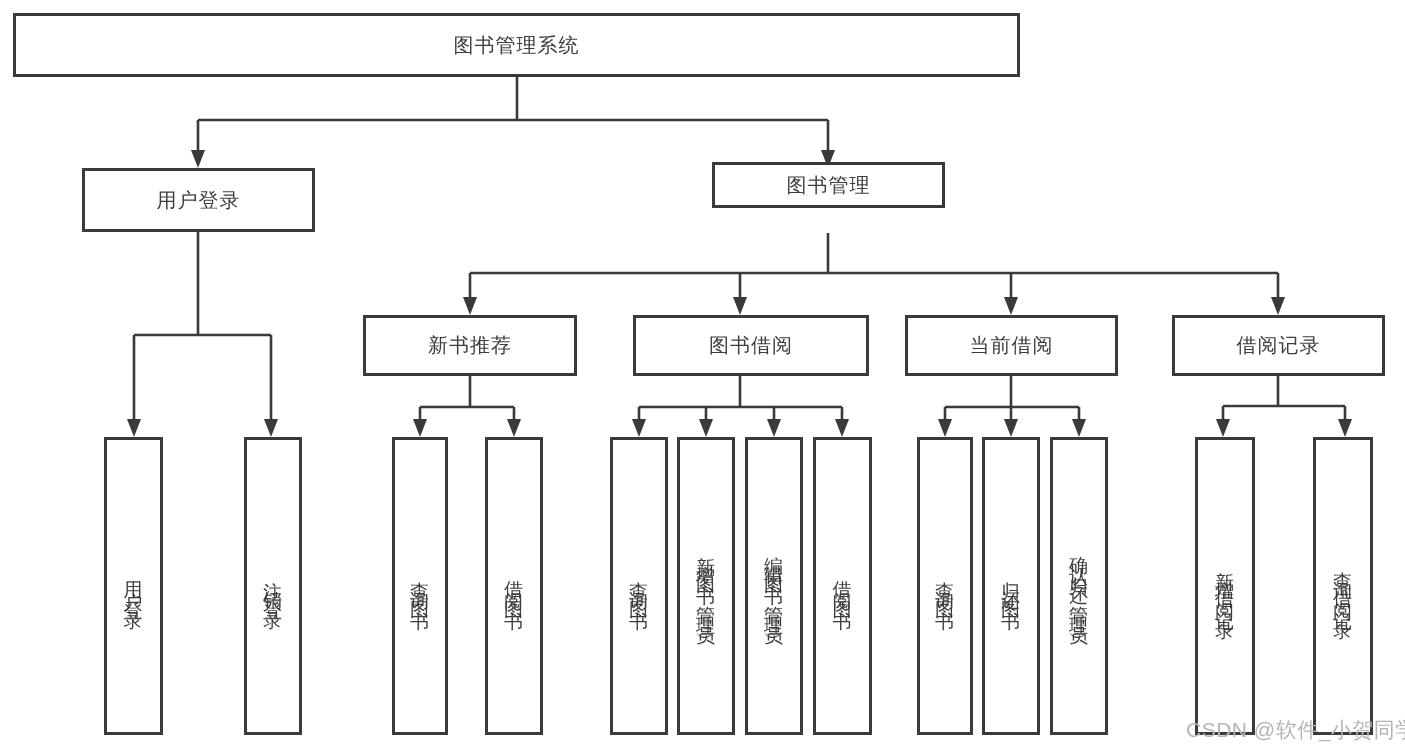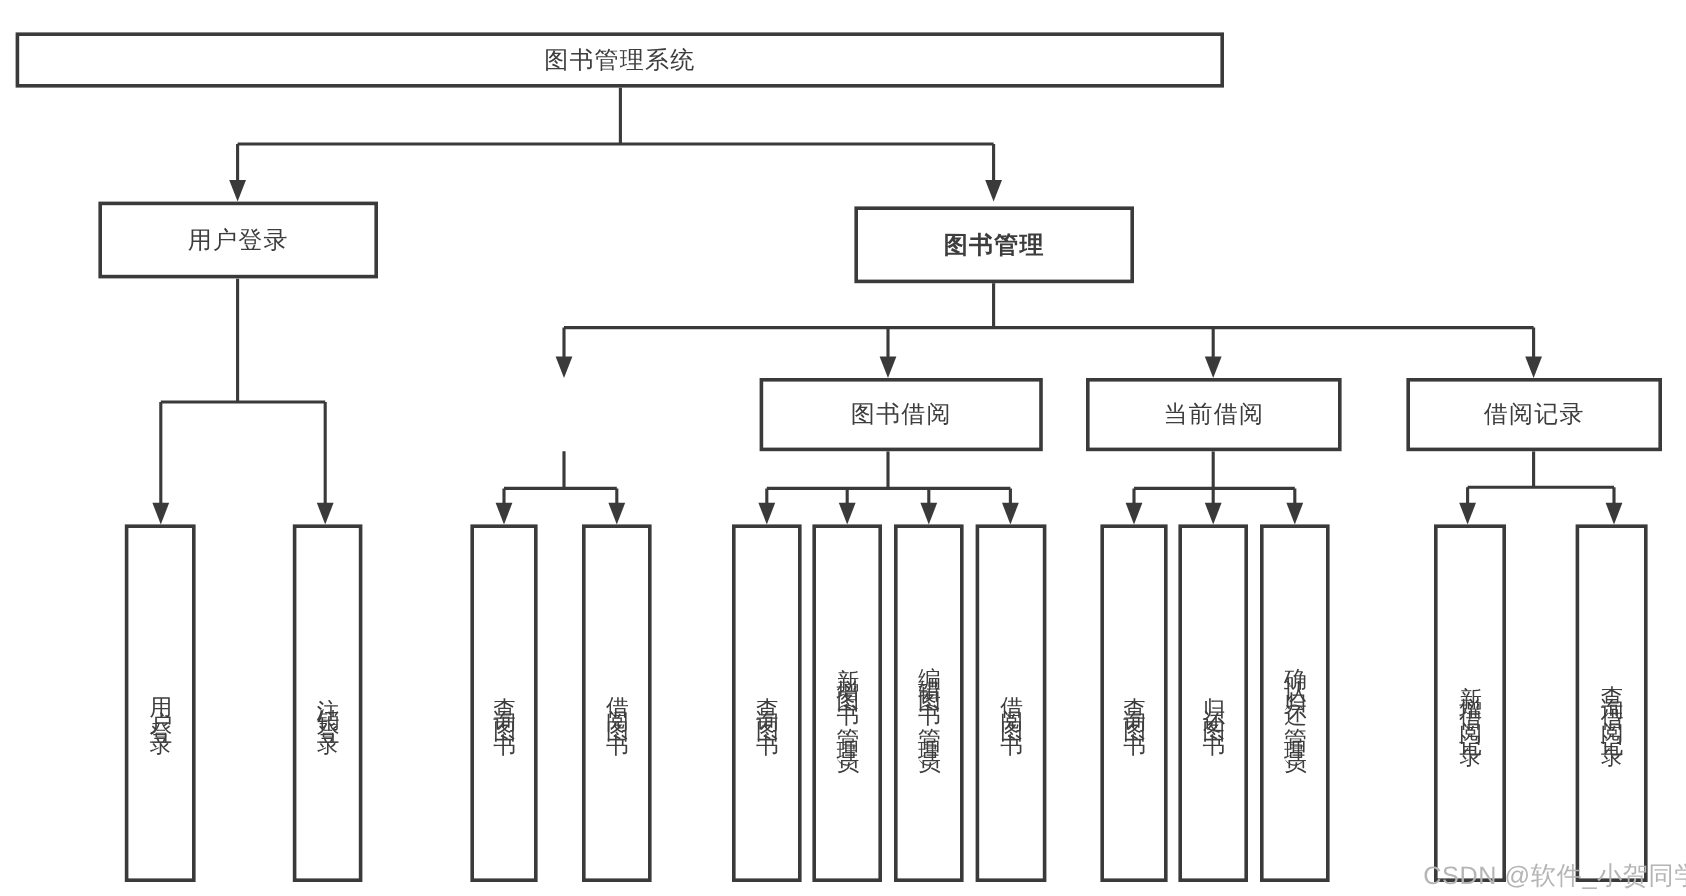--- a/index.html
+++ b/index.html
@@ -39,23 +39,23 @@
     white-space: nowrap;
   }
   .v {
     writing-mode: vertical-rl;
     text-orientation: mixed;
     font-size: 19px;
     letter-spacing: 10px;
     line-height: 1;
     padding: 8px 0;
   }
-  .root-box   { left: 13px;   top: 27px;  width: 1007px; height: 46px; }
+  .root-box   { left: 13px;   top: 13px;  width: 1007px; height: 64px; }
   .l2-a       { left: 82px;   top: 168px; width: 233px;  height: 64px; }
-  .l2-b       { left: 712px;  top: 172px; width: 233px;  height: 64px; font-weight: bold; }
+  .l2-b       { left: 712px;  top: 162px; width: 233px;  height: 46px; }
   .l3         { top: 315px; height: 61px; }
   .l3-a       { left: 363px;  width: 214px; }
   .l3-b       { left: 633px;  width: 236px; }
   .l3-c       { left: 905px;  width: 213px; }
   .l3-d       { left: 1172px; width: 213px; }
   .leaf       { top: 437px; height: 298px; }
   .leaf-1  { left: 104px;  width: 59px; }
   .leaf-2  { left: 244px;  width: 58px; }
   .leaf-3  { left: 392px;  width: 56px; }
   .leaf-4  { left: 485px;  width: 58px; }
@@ -123,20 +123,21 @@
       <polygon points="1216,419 1230,419 1223,437"></polygon>
       <polygon points="1338,419 1352,419 1345,437"></polygon>
     </g>
   </svg>
 
   <div class="box h root-box">图书管理系统</div>
 
   <div class="box h l2-a">用户登录</div>
   <div class="box h l2-b">图书管理</div>
 
+  <div class="box h l3 l3-a">新书推荐</div>
   <div class="box h l3 l3-b">图书借阅</div>
   <div class="box h l3 l3-c">当前借阅</div>
   <div class="box h l3 l3-d">借阅记录</div>
 
   <div class="box v leaf leaf-1">用户登录</div>
   <div class="box v leaf leaf-2">注销登录</div>
   <div class="box v leaf leaf-3">查询图书</div>
   <div class="box v leaf leaf-4">借阅图书</div>
   <div class="box v leaf leaf-5">查询图书</div>
   <div class="box v leaf leaf-6">新增图书（管理员）</div>

